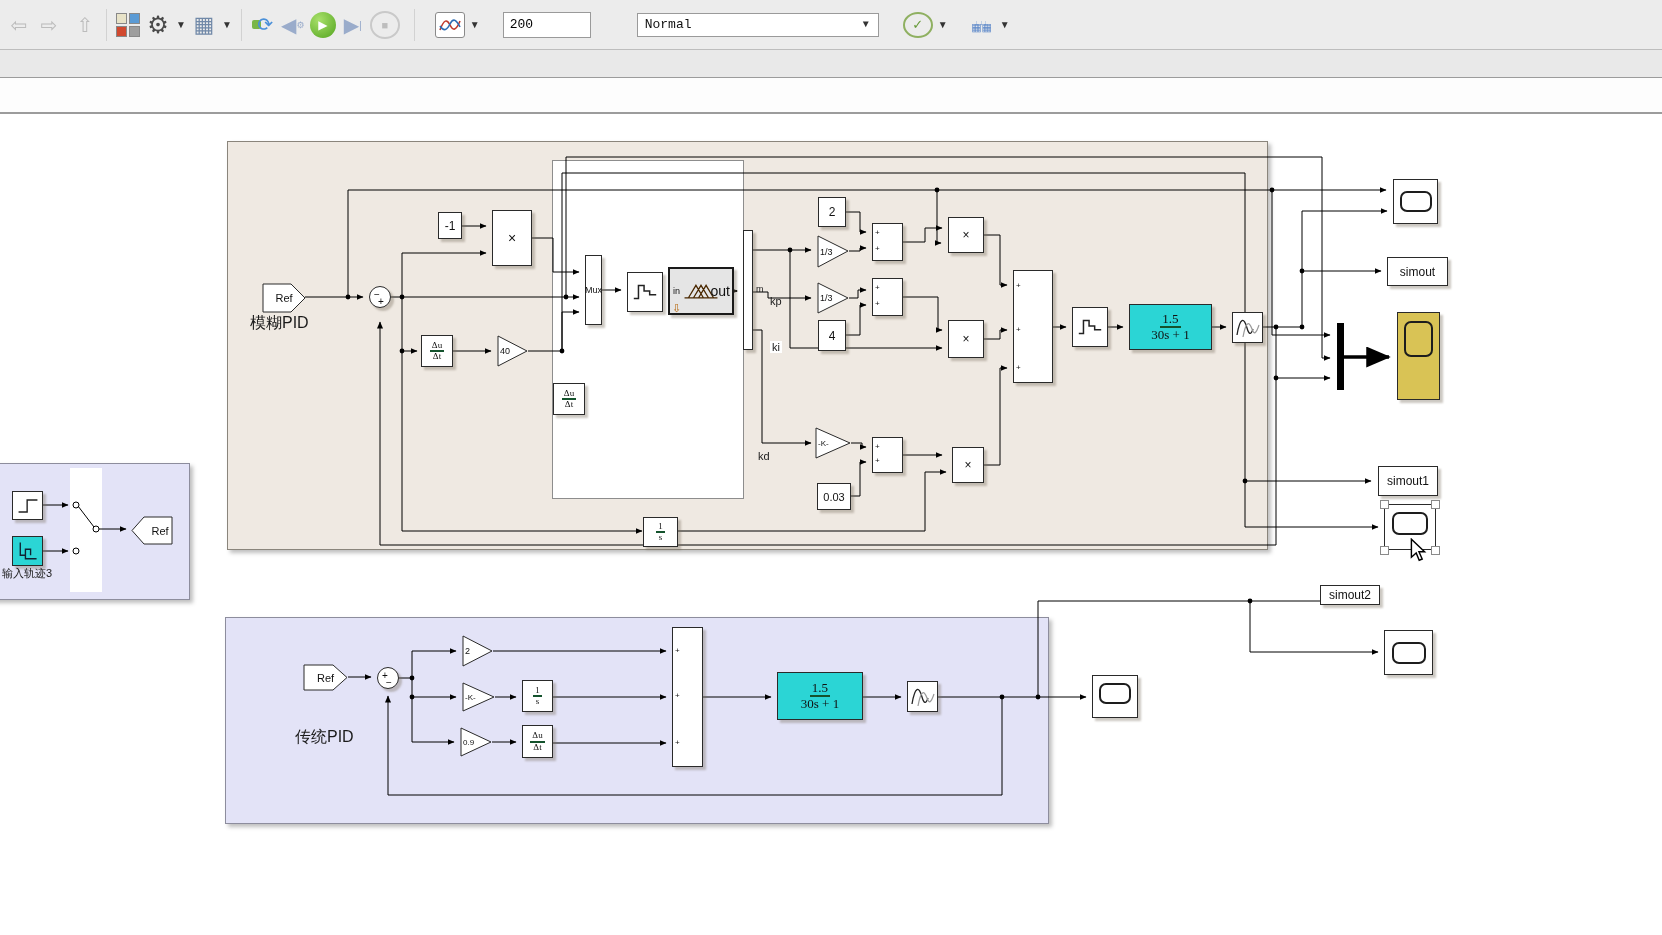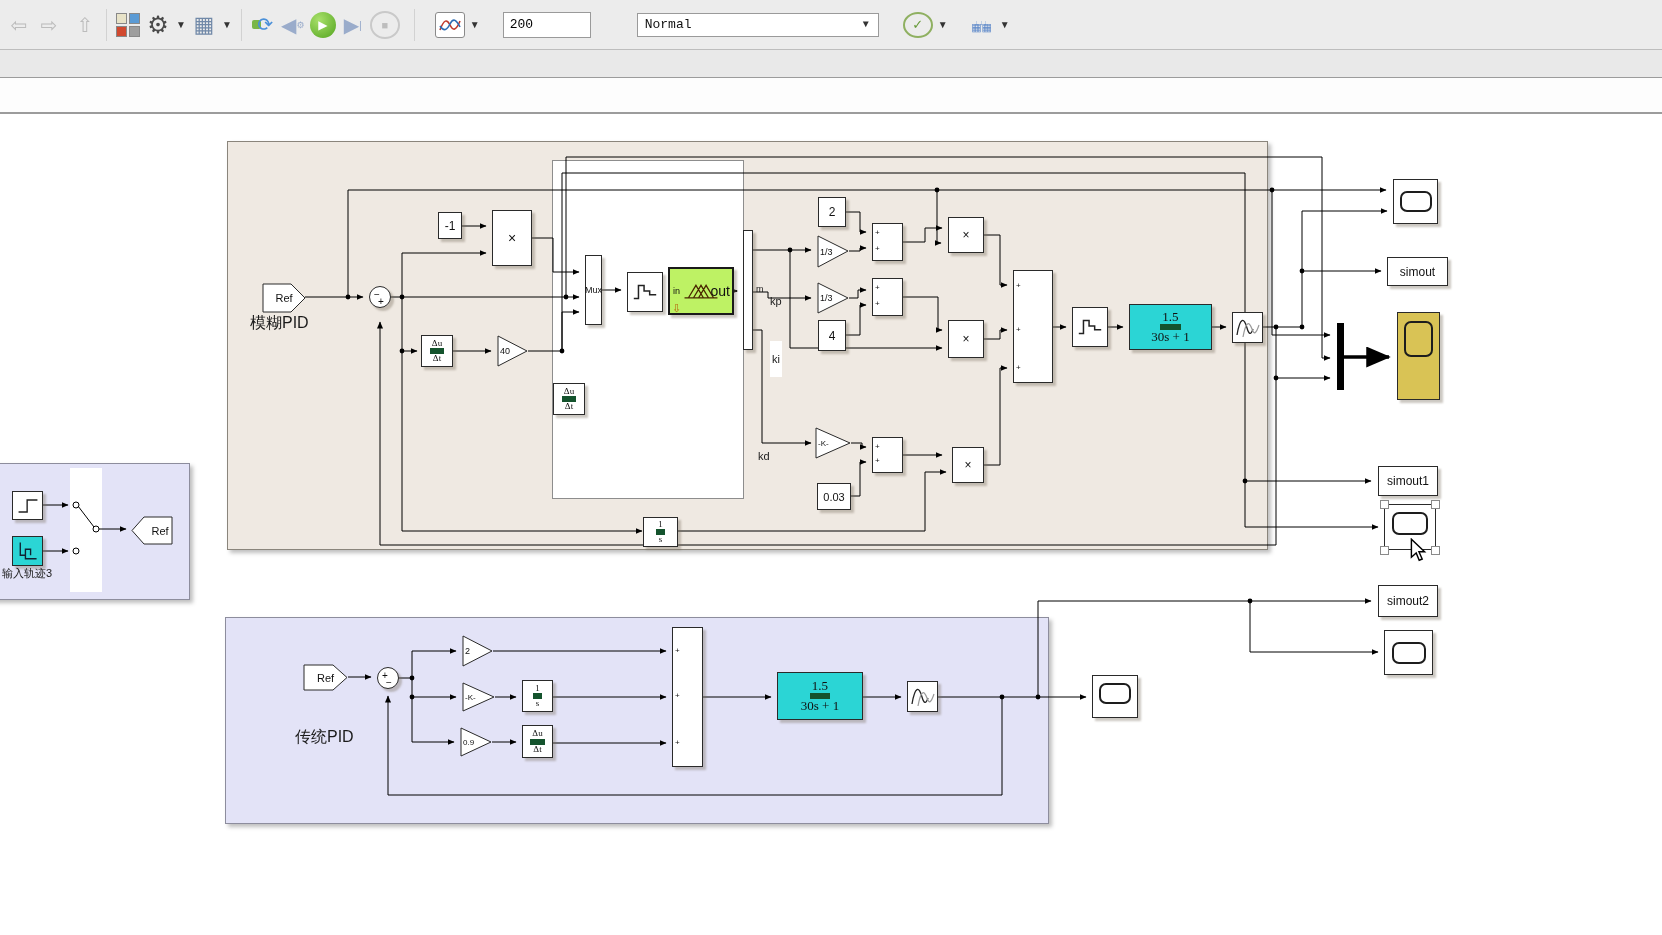--- a/index.html
+++ b/index.html
@@ -43,27 +43,27 @@
   .w{stroke:#000;stroke-width:1;fill:none;}
   .w2{stroke:#000;stroke-width:2;fill:none;}
   .w3{stroke:#000;stroke-width:3.5;fill:none;}
   .dot{fill:#000;}
   
   .blk{position:absolute;background:#fff;border:1px solid #2a2a2a;box-sizing:border-box;z-index:6;
        display:flex;align-items:center;justify-content:center;font-size:12px;
        box-shadow:3px 3px 2px rgba(120,110,95,.38);}
   .noshadow{box-shadow:none;}
   .cyan{background:#2bd5d5;}
-  .orange{background:#bef264;border:2px solid #1a1a1a;}
+  .orange{background:#e5e5e5;border:2px solid #1a1a1a;}
   .yellow{background:#d9c355;}
   .circ{border-radius:50%;font-size:10px;}
   .circ .s1{position:absolute;left:4px;top:2px;}
   .circ .s2{position:absolute;left:8px;bottom:0px;}
   .frac{display:flex;flex-direction:column;align-items:center;font-family:"Liberation Serif",serif;line-height:1.05;}
-  .frac .num{border-bottom:6px solid #14532d;padding:0 2px;}
+  .frac .num{border-bottom:2px solid #14532d;padding:0 2px;}
   .tfrac{font-size:13px;}
   .sfrac{font-size:9px;}
   .tri{position:absolute;z-index:6;}
   .tri svg,.pent svg{position:absolute;left:0;top:0;}
   .tri .tlab{position:absolute;left:3px;top:50%;transform:translateY(-50%);font-size:9px;z-index:2;}
   .pent{position:absolute;z-index:6;}
   .pent .plab{position:absolute;width:100%;top:50%;transform:translateY(-50%);text-align:center;font-size:11px;z-index:2;}
   .muxblk{font-size:9px;overflow:visible;}
   .scope .screen{border:2px solid #1d1d1d;border-radius:7px;background:transparent;}
   .lbl{position:absolute;z-index:7;font-size:16px;color:#1a1a1a;}
@@ -279,21 +279,21 @@
     <svg width="38" height="30" viewBox="0 0 60 34">
       <path d="M4,28 H56 M10,28 L22,8 L34,28 M18,28 L30,8 L42,28 M26,28 L38,8 L50,28" stroke="#4a2800" stroke-width="2" fill="none"></path>
       </svg>
     <span style="position:absolute;right:2px;top:50%;transform:translateY(-50%);font-size:14px">out</span>
     <span style="position:absolute;left:2px;bottom:-2px;font-size:11px;color:#b86a10">⇩</span>
   </div>
 
   <div class="blk" style="left:743px;top:230px;width:10px;height:120px"></div>
   <div class="lbl small" style="left:756px;top:284px">m</div>
   <div class="lbl" style="left:770px;top:295px;font-size:11px">kp</div>
-  <div class="lbl" style="left:770px;top:341px;font-size:11px;background:#fff;padding:12px 2px">ki</div>
+  <div class="lbl" style="left:770px;top:341px;font-size:11px;background:#fff;padding:0 2px">ki</div>
   <div class="lbl" style="left:758px;top:450px;font-size:11px">kd</div>
 
   <div class="blk" style="left:818px;top:197px;width:28px;height:30px">
     <span>2</span>
     </div>
   <div class="tri" style="left:817px;top:235px;width:32px;height:33px">
     <svg width="32" height="33" viewBox="0 0 32 33" preserveAspectRatio="none">
       <polygon points="1,1 1,32 31,16" fill="#fff" stroke="#2a2a2a"></polygon>
       </svg>
     <span class="tlab">1/3</span>
@@ -399,21 +399,21 @@
     </div>
 
   <div class="blk scope noshadow" style="left:1384px;top:504px;width:52px;height:46px">
     <div class="screen" style="width:32px;height:19px;margin-top:-8px"></div>
     </div>
   <div class="handle" style="left:1380px;top:500px"></div>
   <div class="handle" style="left:1431px;top:500px"></div>
   <div class="handle" style="left:1380px;top:546px"></div>
   <div class="handle" style="left:1431px;top:546px"></div>
 
-  <div class="blk" style="left:1378px;top:585px;width:60px;height:32px">
+  <div class="blk" style="left:1320px;top:585px;width:60px;height:20px">
     <span>simout2</span>
     </div>
 
   <div class="blk scope" style="left:1384px;top:630px;width:49px;height:45px">
     <div class="screen" style="width:30px;height:18px"></div>
     </div>
 
   <svg class="cursor" style="left:1408px;top:538px" width="20" height="24" viewBox="0 0 13 20">
     <path d="M1,1 L1,16 L5,12.5 L7.5,18.5 L10,17.5 L7.3,11.5 L12,11.5 Z" fill="#fff" stroke="#000" stroke-width="1.2"></path>
     </svg>

